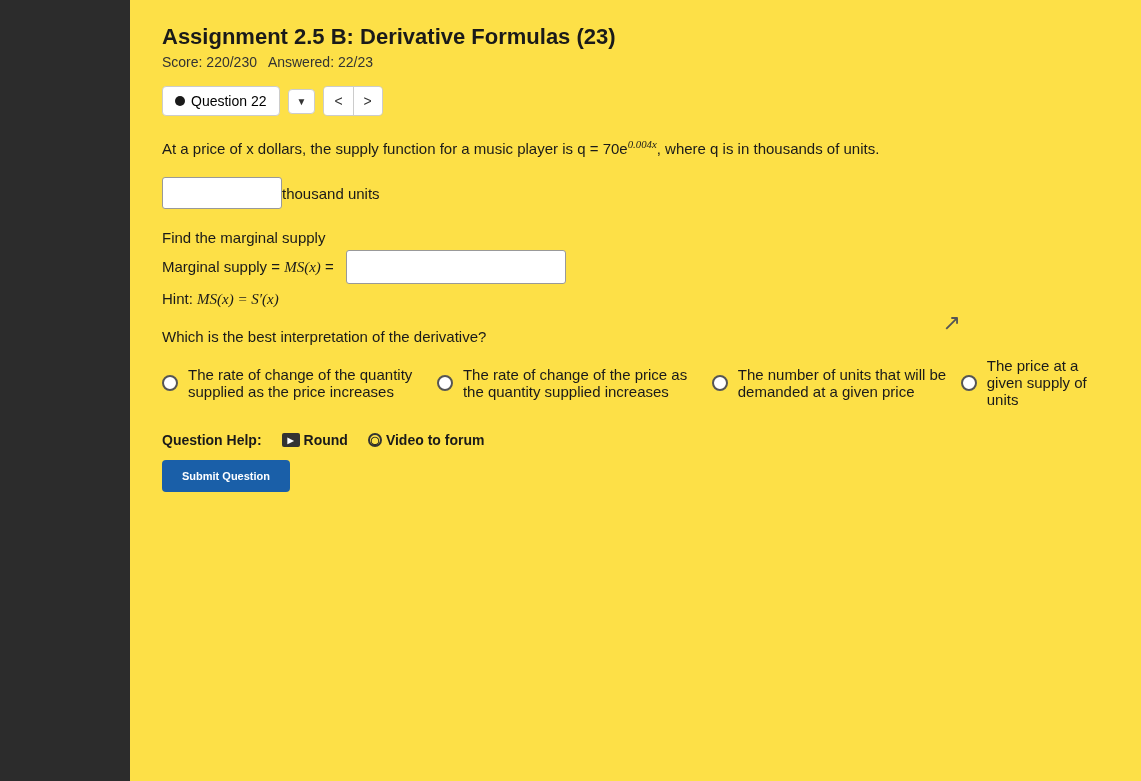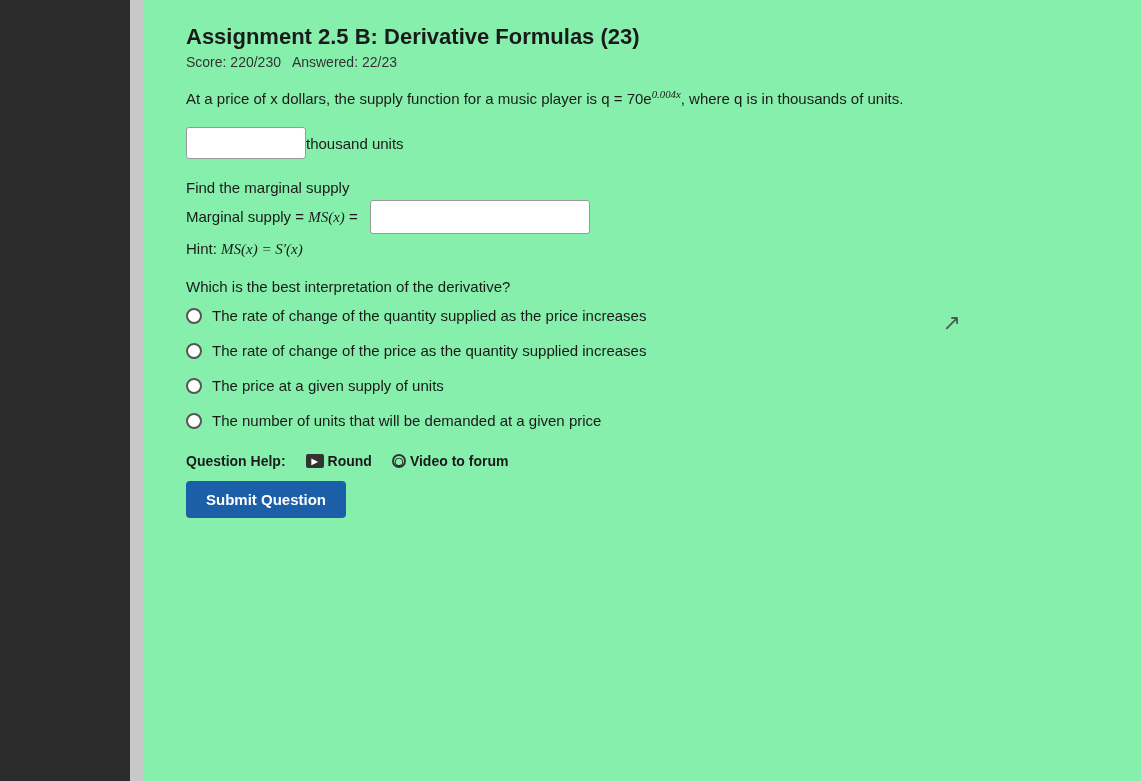--- a/index.html
+++ b/index.html
@@ -14,24 +14,23 @@
 
     .left-sidebar {
       width: 130px;
       background: #2c2c2c;
       min-height: 781px;
       flex-shrink: 0;
     }
 
     .main-content {
       flex: 1;
-      background: #86efac;
-      padding: 24px 32px 32px 42px;
+      background: #fde047;
+      padding: 24px 32px 32px 32px;
       position: relative;
-      margin-left: 14px;
     }
 
     .assignment-title {
       font-size: 22px;
       font-weight: bold;
       color: #1a1a1a;
       margin-bottom: 4px;
     }
 
     .score-line {
@@ -178,22 +177,22 @@
     }
 
     .derivative-question {
       font-size: 15px;
       color: #1a1a1a;
       margin-bottom: 12px;
     }
 
     .radio-options {
       display: flex;
-      flex-direction: column;
-      gap: 18px;
+      flex-direction: row;
+      gap: 10px;
       margin-bottom: 24px;
       justify-content: space-between;
     }
 
     .radio-option {
       display: flex;
       align-items: center;
       gap: 10px;
       font-size: 15px;
       color: #1a1a1a;
@@ -259,21 +258,21 @@
       justify-content: center;
       font-size: 8px;
     }
 
     .submit-btn {
       background: #1a5fa8;
       color: white;
       border: none;
       border-radius: 4px;
       padding: 10px 20px;
-      font-size: 15px;
+      font-size: 11px;
       font-weight: 600;
       cursor: pointer;
     }
 
     .cursor-arrow {
       position: absolute;
       right: 180px;
       top: 310px;
       font-size: 22px;
       color: #555;
@@ -298,20 +297,31 @@
 
 <div class="main-content">
 
   <div class="assignment-title">Assignment 2.5 B: Derivative Formulas (23)</div>
 
   <div class="score-line">
     <span>Score:</span>&nbsp;<span>220/230</span>&nbsp;&nbsp;
     <span>Answered:</span>&nbsp;<span>22/23</span>
   </div>
 
+  <div class="question-nav">
+    <div class="question-label">
+      <span class="dot"></span>
+      <span>Question 22</span>
+    </div>
+    <div class="dropdown-arrow">▼</div>
+    <div class="nav-pair">
+      <button class="nav-btn">&lt;</button>
+      <button class="nav-btn">&gt;</button>
+    </div>
+  </div>
 
   <div class="question-body">
     <span>At a price of x dollars, the supply function for a music player is q = 70e</span><span class="math"><sup>0.004x</sup></span><span>, where q is in thousands of units.</span>
   </div>
 
 
   <div class="input-row">
     <input class="text-input" type="text" placeholder="" style="">
     <span class="input-label">thousand units</span>
   </div>
@@ -335,25 +345,25 @@
     <label class="radio-option">
       <div class="radio-circle"></div>
       <span>The rate of change of the quantity supplied as the price increases</span>
     </label>
     <label class="radio-option">
       <div class="radio-circle"></div>
       <span>The rate of change of the price as the quantity supplied increases</span>
     </label>
     <label class="radio-option">
       <div class="radio-circle"></div>
-      <span>The price at a given supply of units</span>
+      <span>The number of units that will be demanded at a given price</span>
     </label>
     <label class="radio-option">
       <div class="radio-circle"></div>
-      <span>The number of units that will be demanded at a given price</span>
+      <span>The price at a given supply of units</span>
     </label>
   </div>
 
   <div class="question-help">
     <span>Question Help:</span>
     <a class="help-video" href="#">
       <span class="video-icon">▶</span>
       <span>Round</span>
     </a>
     <a class="forum-link" href="#">

